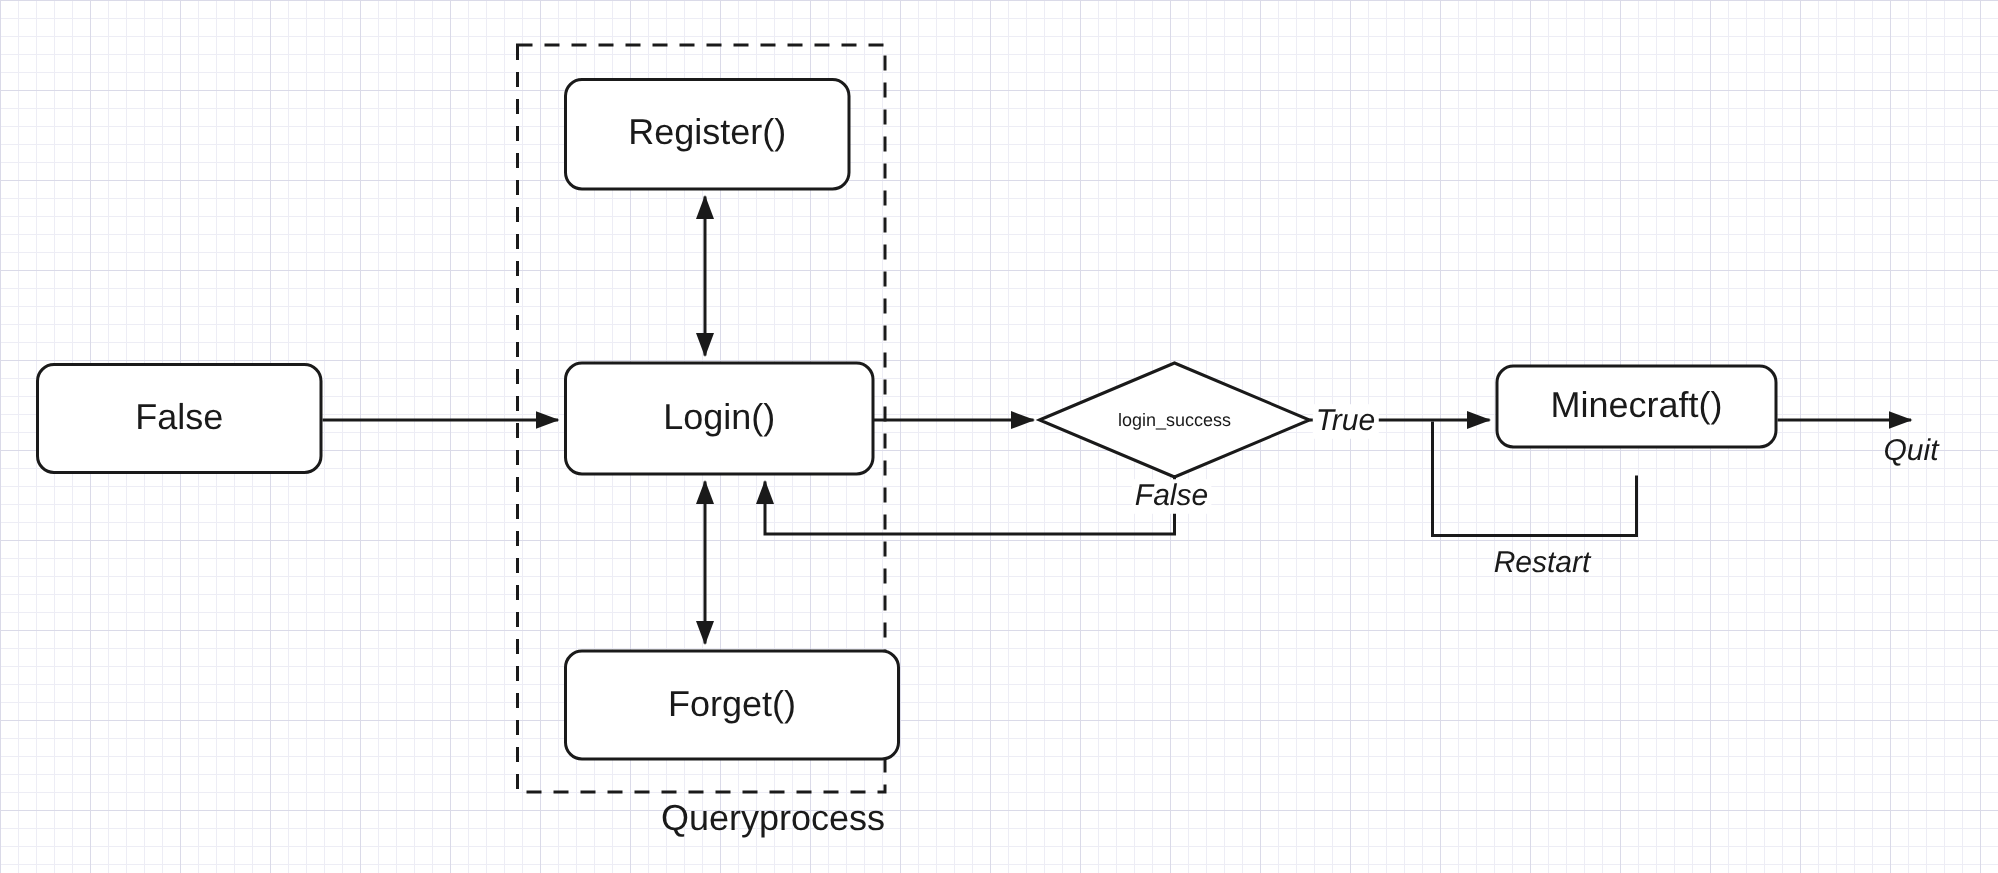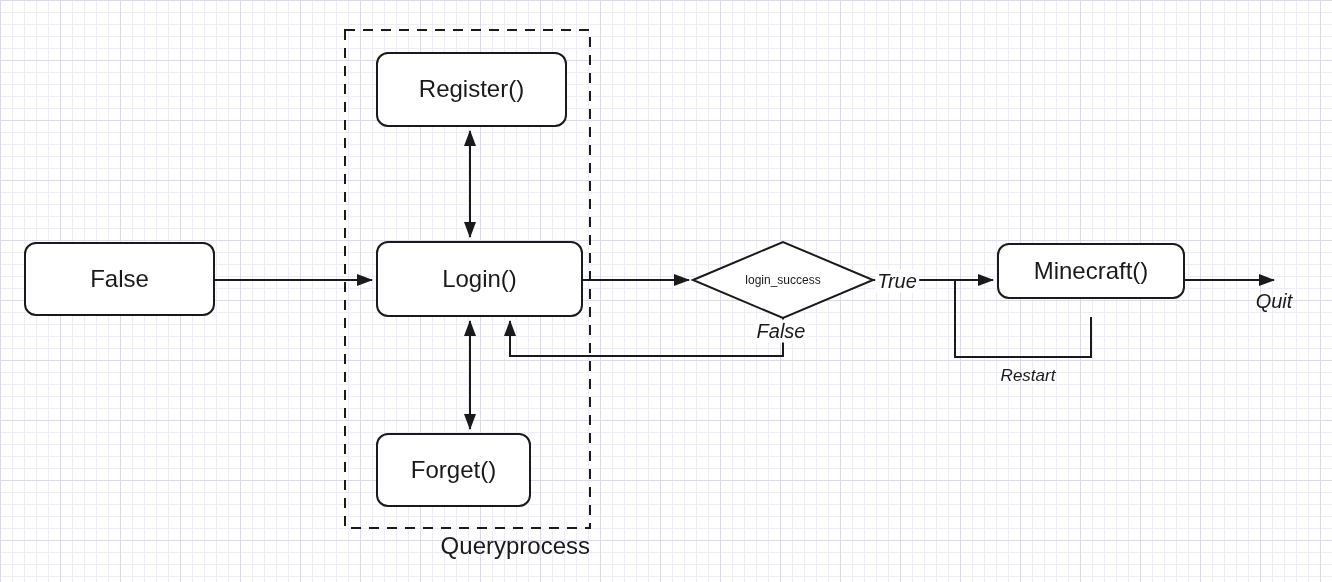--- a/index.html
+++ b/index.html
@@ -37,21 +37,21 @@
     display: flex;
     align-items: center;
     justify-content: center;
     font-size: 24px;
     line-height: 1.2;
     color: #1a1a1a;
   }
   .node-main      { left: 24px;  top: 242px; width: 191px; height: 74px; }
   .node-register  { left: 376px; top: 52px;  width: 191px; height: 75px; }
   .node-login     { left: 376px; top: 241px; width: 207px; height: 76px; }
-  .node-forget    { left: 376px; top: 433px; width: 155px; height: 74px; }
+  .node-forget    { left: 376px; top: 433px; width: 224px; height: 74px; }
   .node-minecraft { left: 997px; top: 243px; width: 188px; height: 56px; }
   .group-label {
     position: absolute;
     left: 345px; top: 532px;
     width: 245px;
     text-align: right;
     font-size: 24px;
     color: #1a1a1a;
   }
   .decision-label {
@@ -70,21 +70,21 @@
     background: #ffffff;
     padding: 0 2px;
     font-size: 20px;
     white-space: nowrap;
     color: #1a1a1a;
     font-style: italic;
   }
   .label-true    { left: 897px;  top: 281px; }
   .label-false   { left: 781px;  top: 331px; }
   .label-quit    { left: 1274px; top: 301px; background: transparent; }
-  .label-restart { left: 1028px; top: 376px; font-size: 17px; background: transparent; }
+  .label-restart { left: 1028px; top: 376px; font-size: 20px; background: transparent; }
 </style>
 </head>
 <body>
 
 <div class="canvas">
 
   <svg class="edges-layer" viewBox="0 0 1332 582" xmlns="http://www.w3.org/2000/svg">
     <defs>
       <marker id="arrowEnd" markerUnits="userSpaceOnUse" markerWidth="16" markerHeight="12" refX="15" refY="6" orient="auto">
         <path d="M 0 0 L 16 6 L 0 12 z" fill="#1a1a1a"></path>

